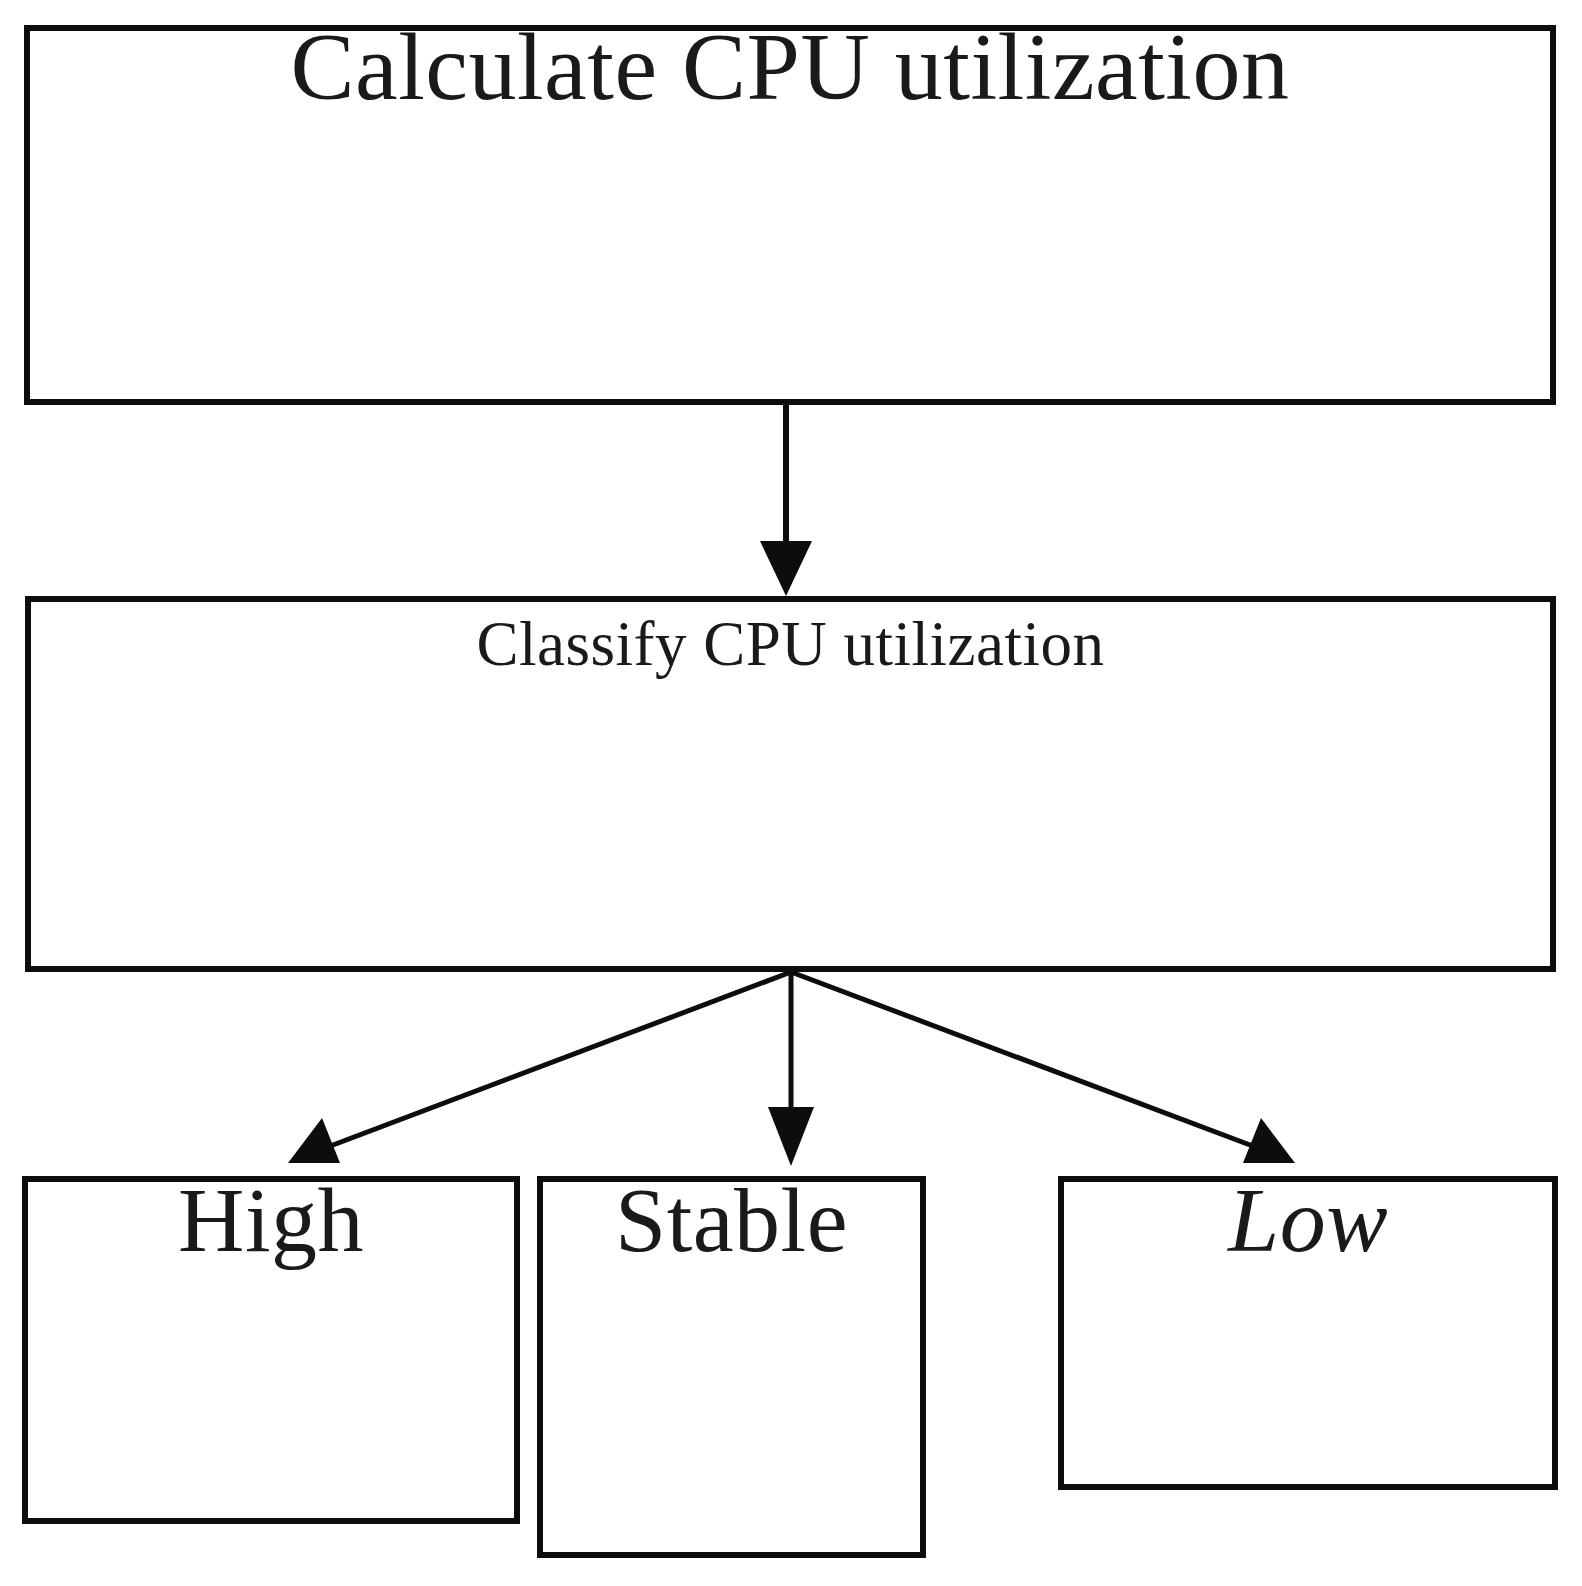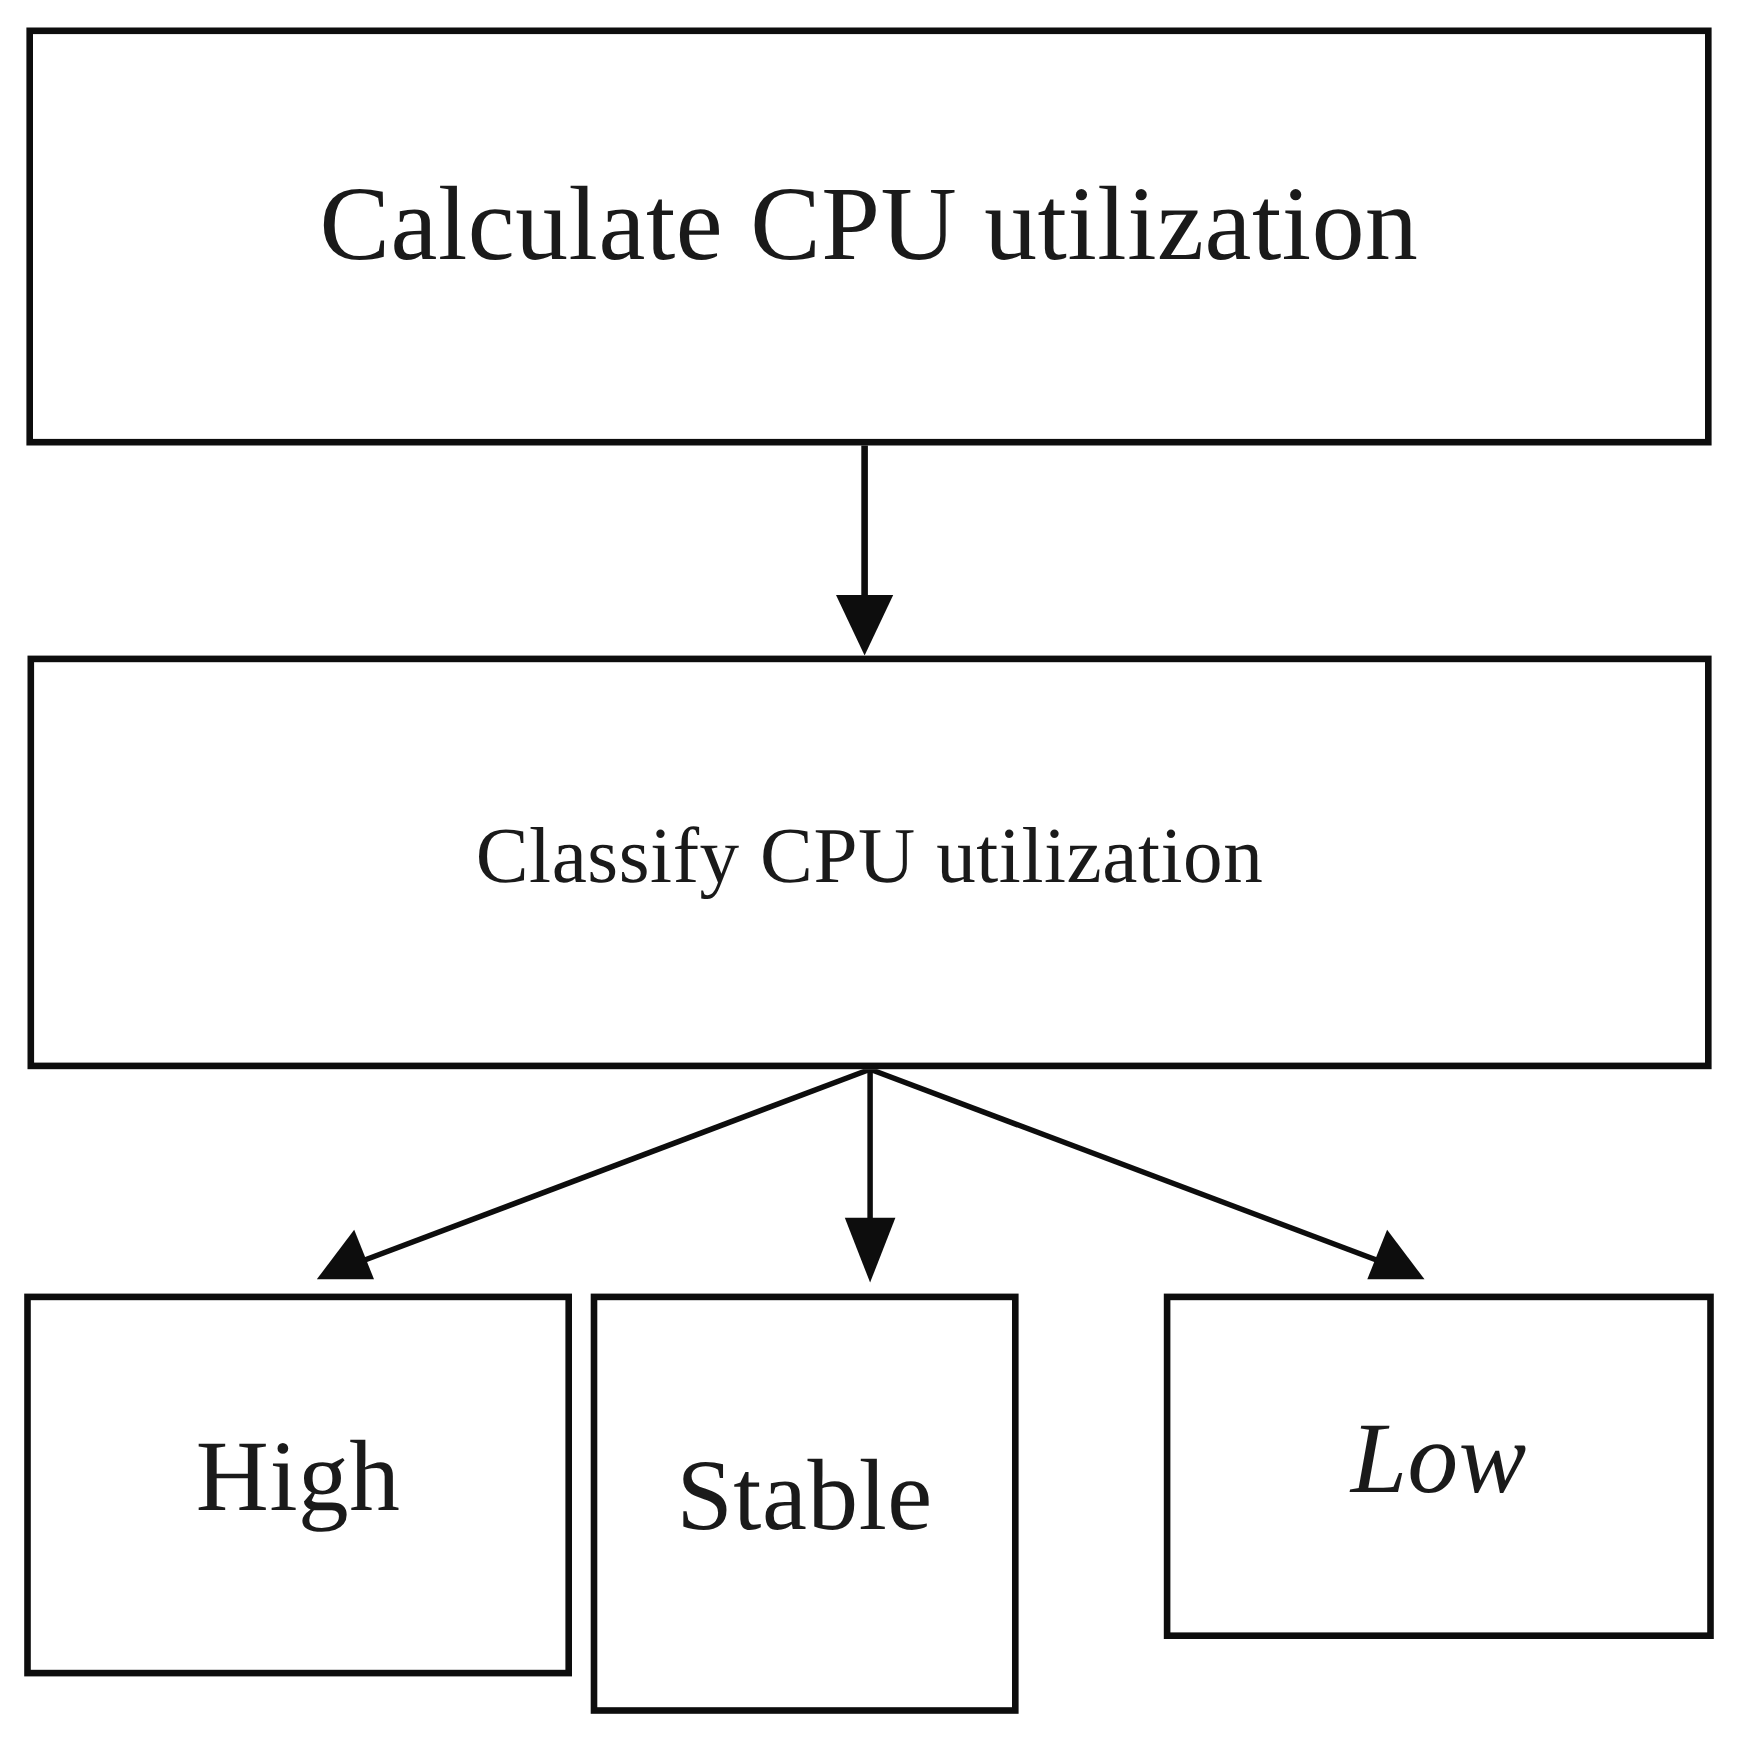--- a/index.html
+++ b/index.html
@@ -16,21 +16,21 @@
     height: 1586px;
     background: #ffffff;
     overflow: hidden;
   }
   .node {
     position: absolute;
     box-sizing: border-box;
     background: #ffffff;
     border: 6px solid #0d0d0d;
     display: flex;
-    align-items: center;
+    align-items: flex-start;
     justify-content: center;
     z-index: 2;
   }
   .node-label {
     color: #1a1a1a;
     font-family: "Liberation Serif", "DejaVu Serif", serif;
     font-weight: 400;
     letter-spacing: 0.5px;
     white-space: nowrap;
     line-height: 1;
@@ -46,22 +46,23 @@
     font-size: 96px;
     transform: translateY(-12px);
   }
   #node-classify {
     left: 25px;
     top: 596px;
     width: 1531px;
     height: 376px;
   }
   #node-classify .node-label {
-    font-size: 72px;
+    font-size: 63px;
     transform: translateY(-6px);
+    margin-top: 17px;
   }
   #node-high {
     left: 22px;
     top: 1176px;
     width: 498px;
     height: 348px;
   }
   #node-stable {
     left: 537px;
     top: 1176px;

